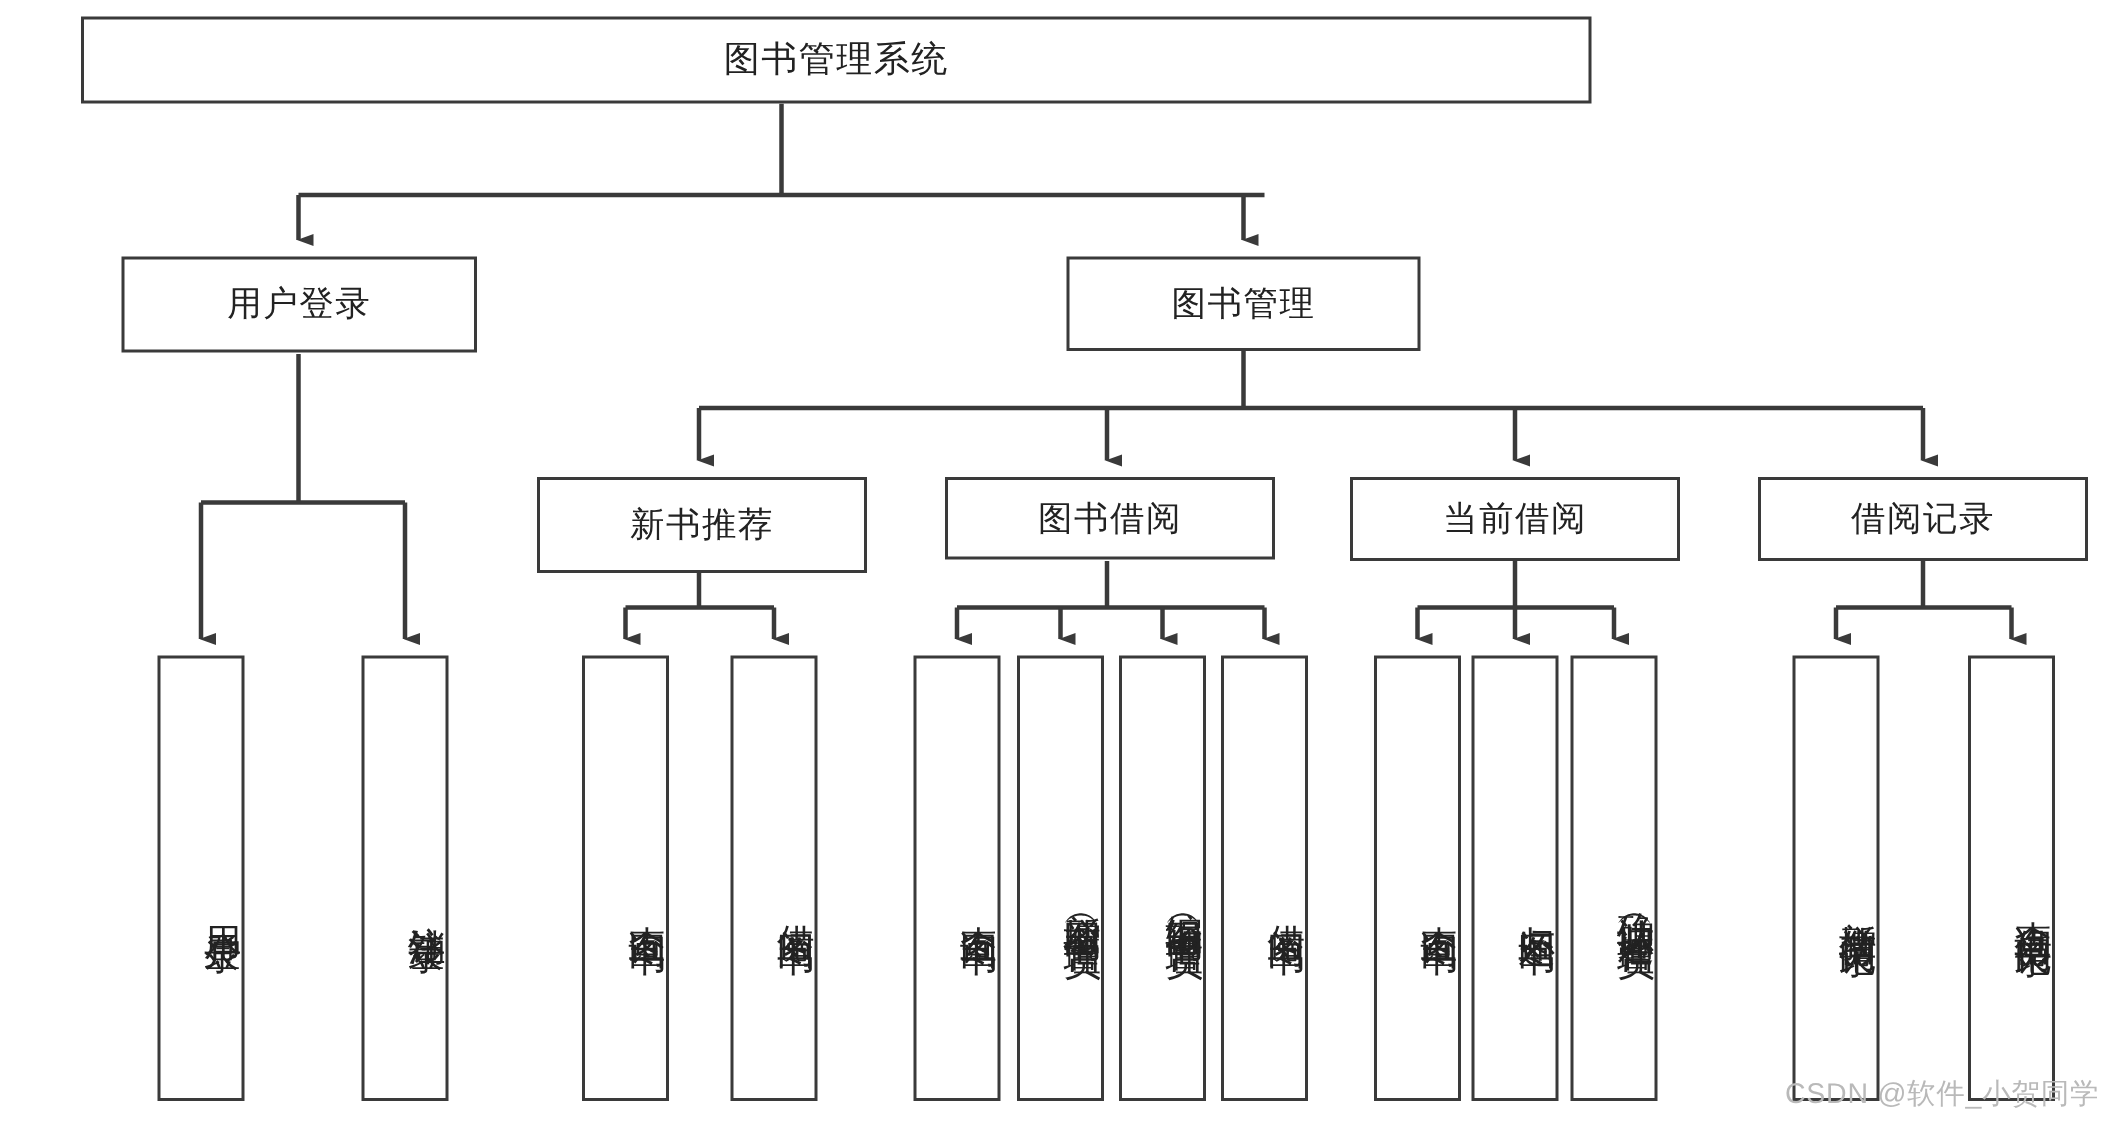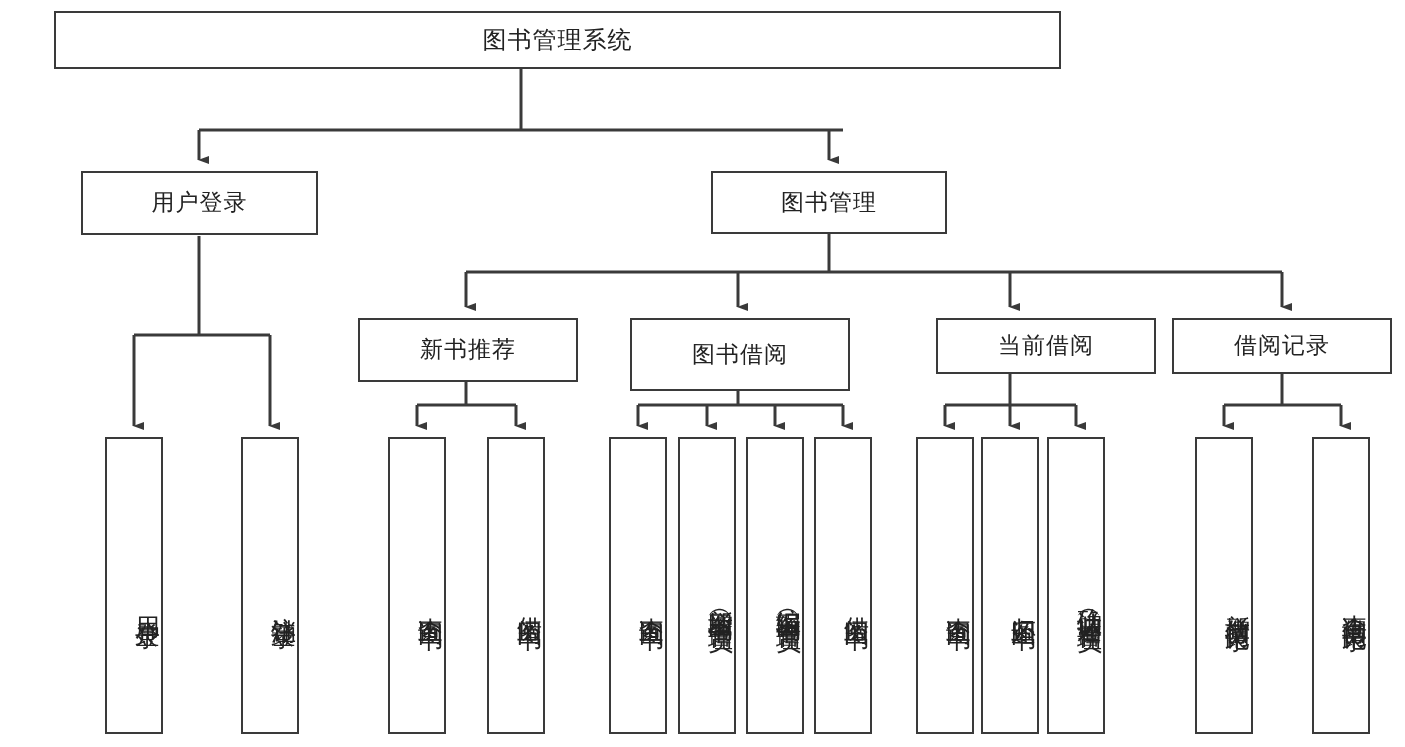--- a/index.html
+++ b/index.html
@@ -130,24 +130,24 @@
   <div class="node horiz" style="left:81px; top:171px; width:237px; height:64px;">
     <span>用户登录</span>
   </div>
   <div class="node horiz" style="left:711px; top:171px; width:236px; height:63px;justify-content:center;">
     <span>图书管理</span>
   </div>
 
   <div class="node horiz" style="left:358px; top:318px; width:220px; height:64px;">
     <span>新书推荐</span>
   </div>
-  <div class="node horiz" style="left:630px; top:318px; width:220px; height:73px;justify-content:center;">
+  <div class="node horiz" style="left:630px; top:318px; width:220px; height:55px;justify-content:center;">
     <span>图书借阅</span>
   </div>
-  <div class="node horiz" style="left:936px; top:318px; width:220px; height:56px;">
+  <div class="node horiz" style="left:900px; top:318px; width:220px; height:56px;">
     <span>当前借阅</span>
   </div>
   <div class="node horiz" style="left:1172px; top:318px; width:220px; height:56px;">
     <span>借阅记录</span>
   </div>
 
   <div class="node vert" style="left:105px; top:437px; width:58px; height:297px;">
     <span class="vtext">用户登录</span>
   </div>
   <div class="node vert" style="left:241px; top:437px; width:58px; height:297px;">
@@ -184,14 +184,15 @@
     <span class="vtext">确认归还（管理员）</span>
   </div>
 
   <div class="node vert" style="left:1195px; top:437px; width:58px; height:297px;">
     <span class="vtext">新增借阅记录</span>
   </div>
   <div class="node vert" style="left:1312px; top:437px; width:58px; height:297px;">
     <span class="vtext">查询借阅记录</span>
   </div>
 
+  <div id="watermark">CSDN @软件_小贺同学</div>
 
 </div>
 
 </body></html>

